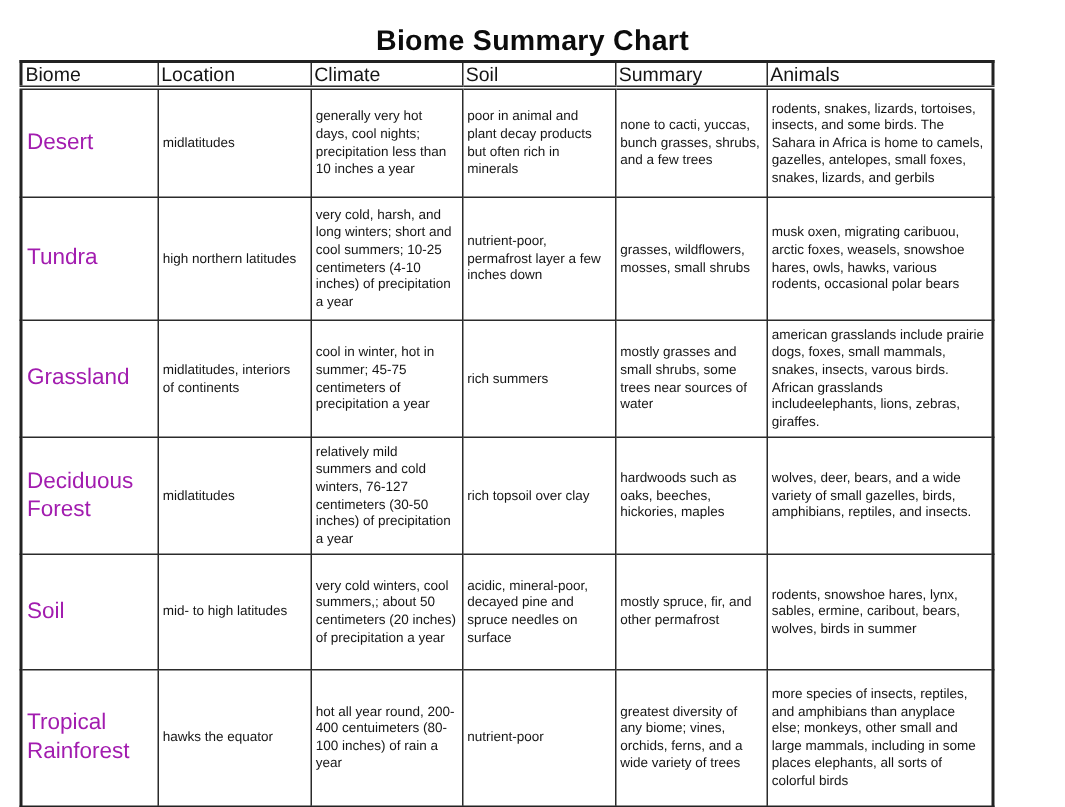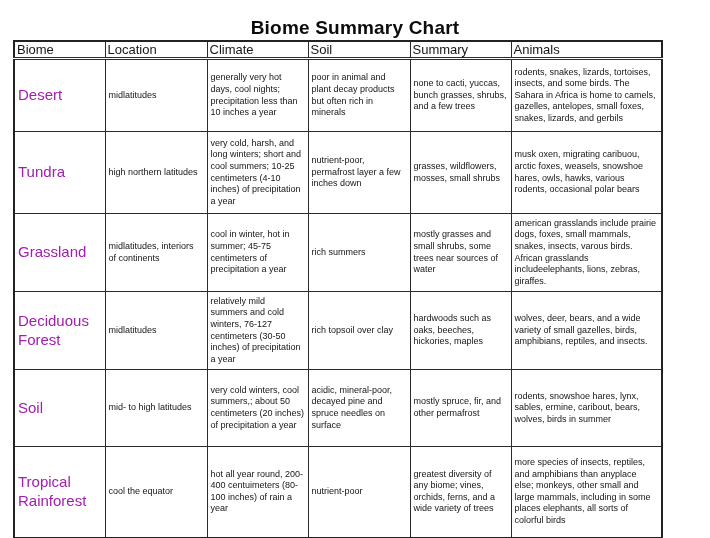--- a/index.html
+++ b/index.html
@@ -118,21 +118,21 @@
       <tr class="r-taiga">
         <td class="biome-name">Soil</td>
         <td>mid- to high latitudes</td>
         <td>very cold winters, cool summers,; about 50 centimeters (20 inches) of precipitation a year</td>
         <td>acidic, mineral-poor, decayed pine and spruce needles on surface</td>
         <td>mostly spruce, fir, and other permafrost</td>
         <td>rodents, snowshoe hares, lynx, sables, ermine, caribout, bears, wolves, birds in summer</td>
       </tr>
       <tr class="r-tropical">
         <td class="biome-name">Tropical Rainforest</td>
-        <td>cool the equator</td>
+        <td>hawks the equator</td>
         <td>hot all year round, 200-400 centuimeters (80-100 inches) of rain a year</td>
         <td>nutrient-poor</td>
         <td>greatest diversity of any biome; vines, orchids, ferns, and a wide variety of trees</td>
         <td>more species of insects, reptiles, and amphibians than anyplace else; monkeys, other small and large mammals, including in some places elephants, all sorts of colorful birds</td>
       </tr>
     </tbody>
   </table>
 
 </div>
 

